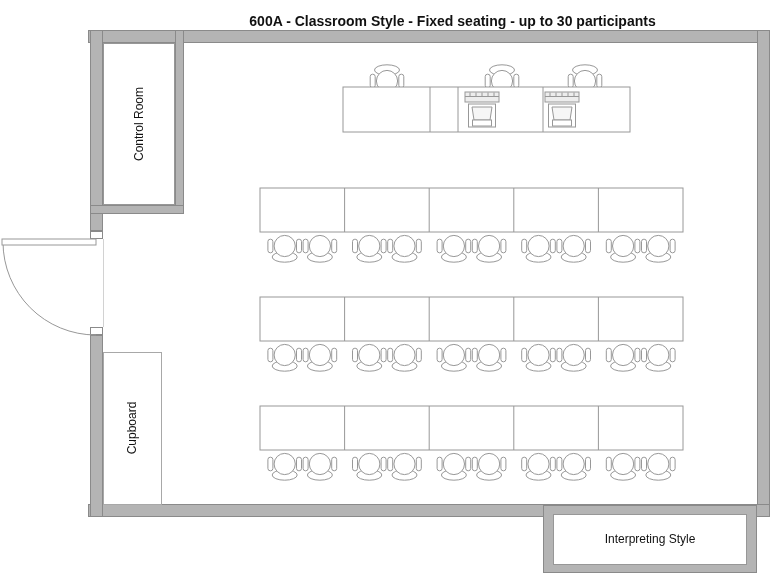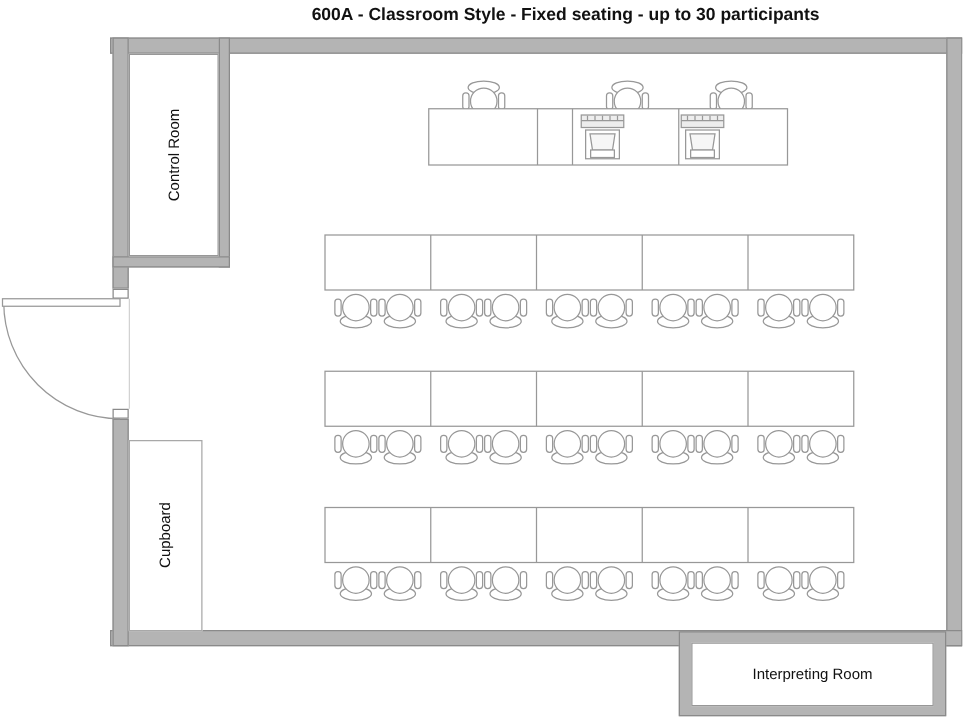--- a/index.html
+++ b/index.html
@@ -3,21 +3,21 @@
 <meta charset="utf-8">
 <style>
   html,body { margin:0; padding:0; background:#fff; }
   .canvas {
     position:relative; width:770px; height:575px;
     background:var(--bg,#fff);
     font-family:"Liberation Sans", sans-serif;
     overflow:hidden;
   }
   .title {
-    position:absolute; left:135px; width:635px; top:3px;
+    position:absolute; left:135px; width:635px; top:13px;
     text-align:center; font-size:14px; font-weight:bold;
     color:var(--text,#111);
   }
   .wall {
     position:absolute; box-sizing:border-box;
     background:var(--wall-fill,#b4b4b4);
     border:1px solid var(--wall-edge,#8a8a8a);
   }
   .cap {
     position:absolute; box-sizing:border-box;
@@ -320,14 +320,14 @@
       <g>
         <ellipse cx="658.3000000000001" cy="475" rx="12.5" ry="5.2" class="f"></ellipse>
         <rect x="641.5000000000001" y="457.2" width="5" height="13.6" rx="2.4" class="f"></rect>
         <rect x="670.1" y="457.2" width="5" height="13.6" rx="2.4" class="f"></rect>
         <circle cx="658.3000000000001" cy="464" r="10.6" class="f"></circle>
       </g>
     </svg>
 
   <span class="room-label v" style="left:139px; top:124px;">Control Room</span>
   <span class="room-label v" style="left:132px; top:428px;">Cupboard</span>
-  <span class="room-label h" style="left:650px; top:539px;">Interpreting Room</span>
+  <span class="room-label h" style="left:650px; top:539px;">Interpreting Style</span>
 </div>
 
 </body></html>

